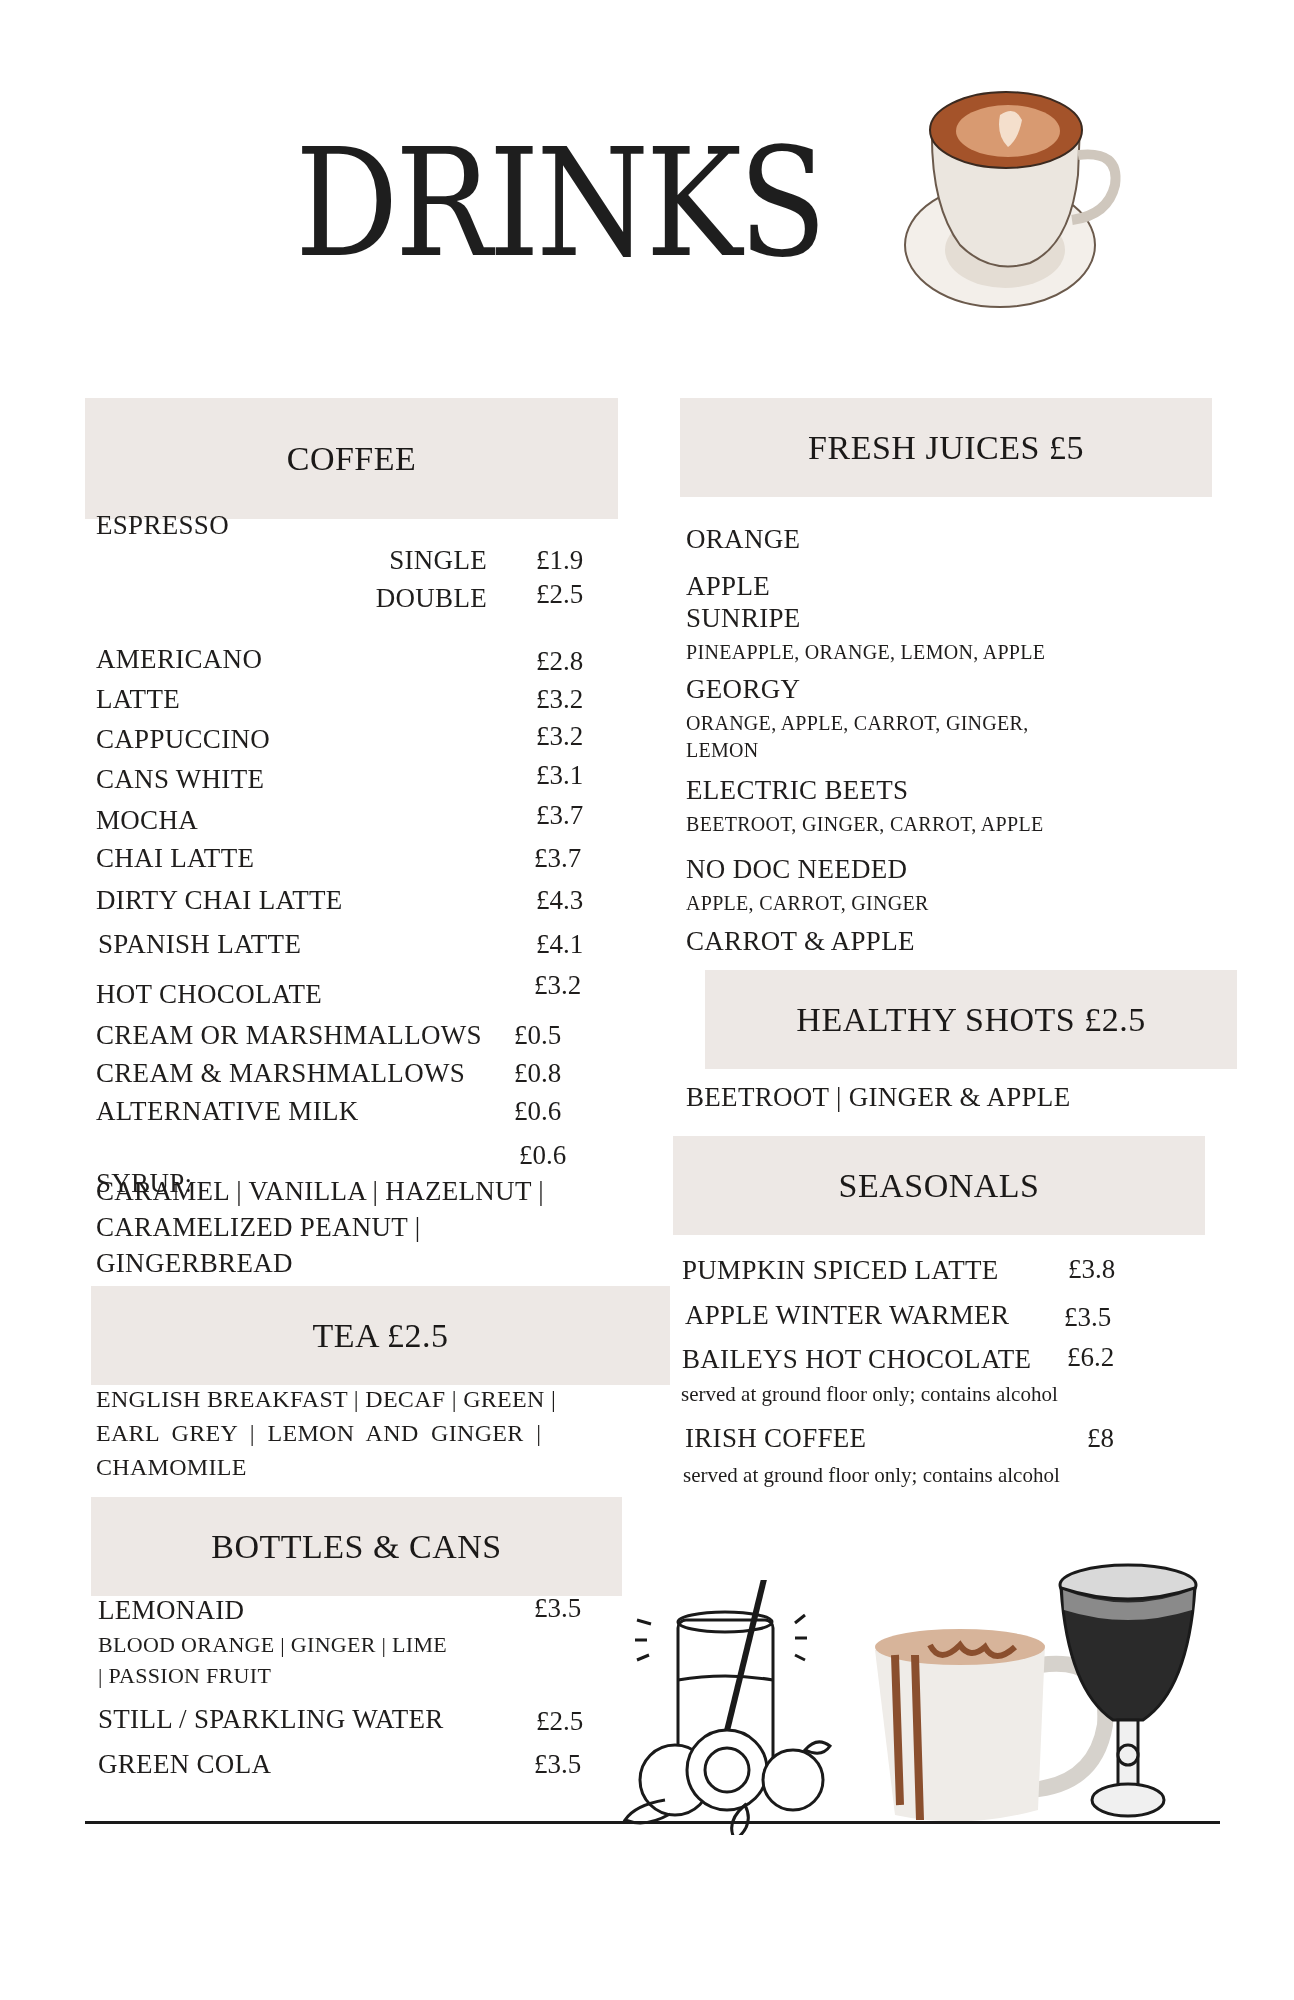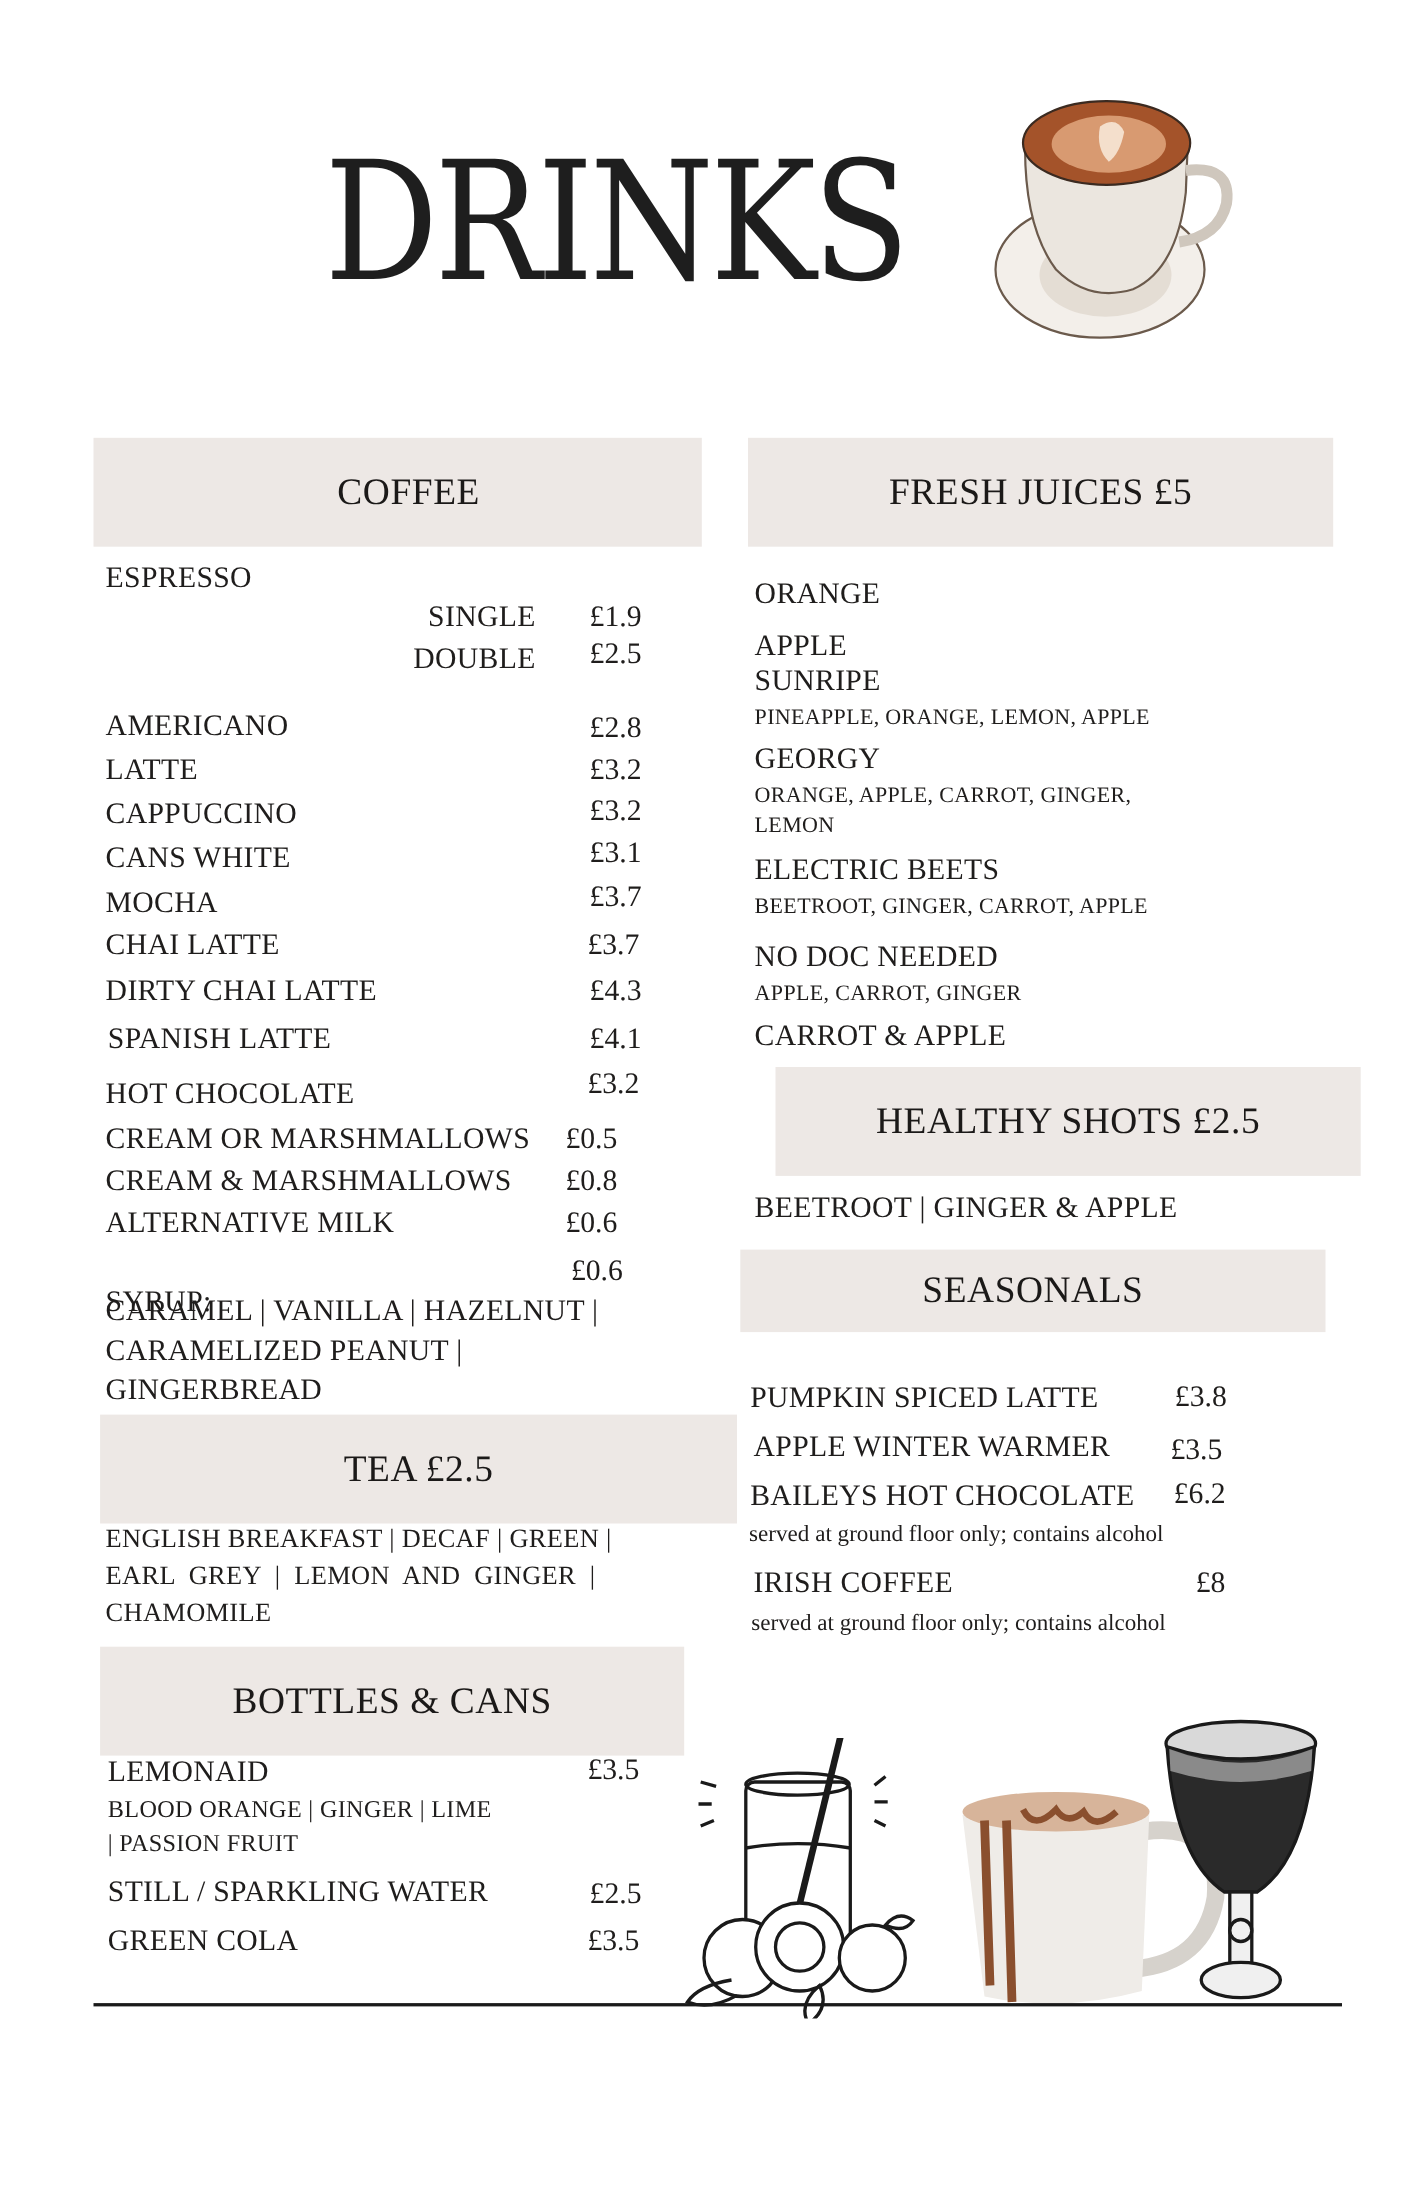--- a/index.html
+++ b/index.html
@@ -27,21 +27,21 @@
     <ellipse cx="110" cy="160" rx="95" ry="62" fill="#f3efea" stroke="#6b5a4c" stroke-width="2"></ellipse>
     <ellipse cx="115" cy="165" rx="60" ry="38" fill="#e4ddd4"></ellipse>
     <path d="M42 40 Q40 120 70 160 Q100 190 140 178 Q180 160 188 90 L190 40 Z" fill="#ebe6df" stroke="#6b5a4c" stroke-width="2"></path>
     <path d="M188 70 Q230 65 225 100 Q218 130 182 135" fill="none" stroke="#cfc7bd" stroke-width="10"></path>
     <ellipse cx="116" cy="45" rx="76" ry="38" fill="#a4532a" stroke="#3b2a20" stroke-width="2"></ellipse>
     <ellipse cx="118" cy="46" rx="52" ry="26" fill="#d89a71"></ellipse>
     <path d="M110 30 Q125 20 132 35 Q128 55 118 62 Q106 50 110 30 Z" fill="#f4dfcc"></path>
   </svg>
 </div>
 
-<div class="abs hdr" style="left:85px;top:398px;width:533px;height:99px;padding-left:20px;">COFFEE</div>
+<div class="abs hdr" style="left:85px;top:398px;width:533px;height:121px;">COFFEE</div>
 
 <div class="abs t" style="left:96px;top:512px;">ESPRESSO</div>
 <div class="abs t" style="right:807px;top:547px;">SINGLE</div>
 <div class="abs p" style="left:536px;top:547px;">£1.9</div>
 <div class="abs t" style="right:807px;top:585px;">DOUBLE</div>
 <div class="abs p" style="left:536px;top:581px;">£2.5</div>
 
 <div class="abs t" style="left:96px;top:646px;text-align:center;">AMERICANO</div>
 <div class="abs p" style="left:536px;top:648px;">£2.8</div>
 <div class="abs t" style="left:96px;top:686px;">LATTE</div>
@@ -98,21 +98,21 @@
 <div class="abs s" style="left:686px;top:740px;">LEMON</div>
 <div class="abs t" style="left:686px;top:777px;">ELECTRIC BEETS</div>
 <div class="abs s" style="left:686px;top:814px;text-align:center;">BEETROOT, GINGER, CARROT, APPLE</div>
 <div class="abs t" style="left:686px;top:856px;">NO DOC NEEDED</div>
 <div class="abs s" style="left:686px;top:893px;">APPLE, CARROT, GINGER</div>
 <div class="abs t" style="left:686px;top:928px;">CARROT &amp; APPLE</div>
 
 <div class="abs hdr" style="left:705px;top:970px;width:532px;height:99px;">HEALTHY SHOTS £2.5</div>
 <div class="abs t" style="left:686px;top:1084px;">BEETROOT | GINGER &amp; APPLE</div>
 
-<div class="abs hdr" style="left:673px;top:1136px;width:532px;height:75px;">SEASONALS</div>
+<div class="abs hdr" style="left:673px;top:1136px;width:532px;height:99px;">SEASONALS</div>
 <div class="abs t" style="left:682px;top:1257px;">PUMPKIN SPICED LATTE</div>
 <div class="abs p" style="left:1068px;top:1256px;">£3.8</div>
 <div class="abs t" style="left:685px;top:1302px;">APPLE WINTER WARMER</div>
 <div class="abs p" style="left:1064px;top:1304px;">£3.5</div>
 <div class="abs t" style="left:682px;top:1346px;">BAILEYS HOT CHOCOLATE</div>
 <div class="abs p" style="left:1067px;top:1344px;">£6.2</div>
 <div class="abs note" style="left:681px;top:1384px;">served at ground floor only; contains alcohol</div>
 <div class="abs t" style="left:685px;top:1425px;">IRISH COFFEE</div>
 <div class="abs p" style="left:1087px;top:1425px;">£8</div>
 <div class="abs note" style="left:683px;top:1465px;">served at ground floor only; contains alcohol</div>

